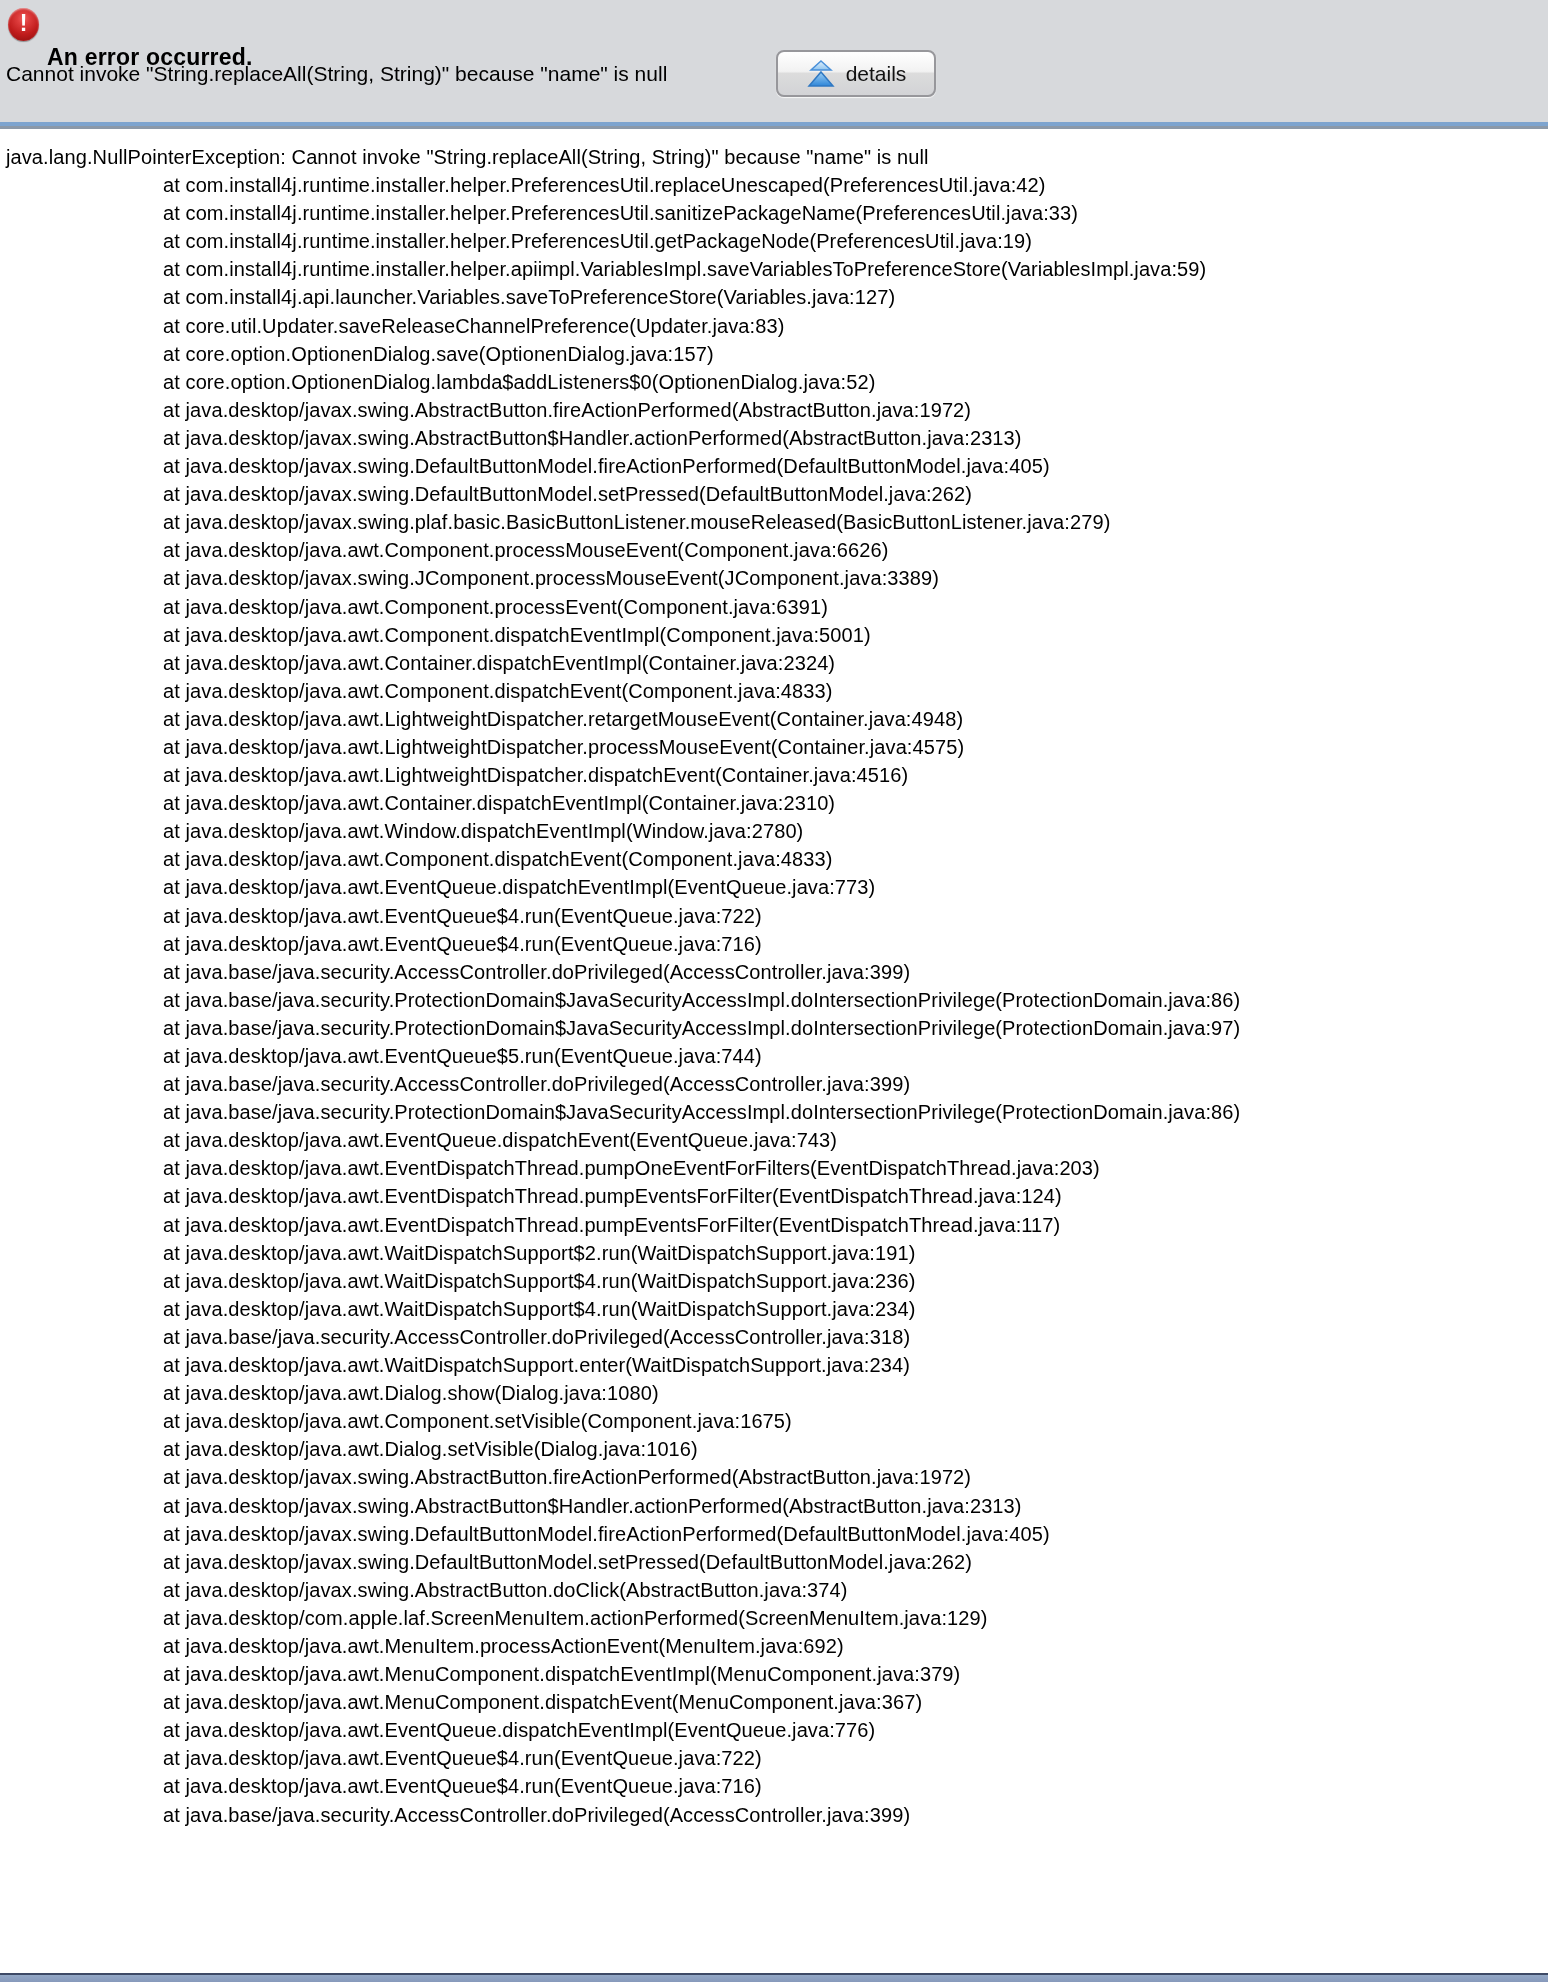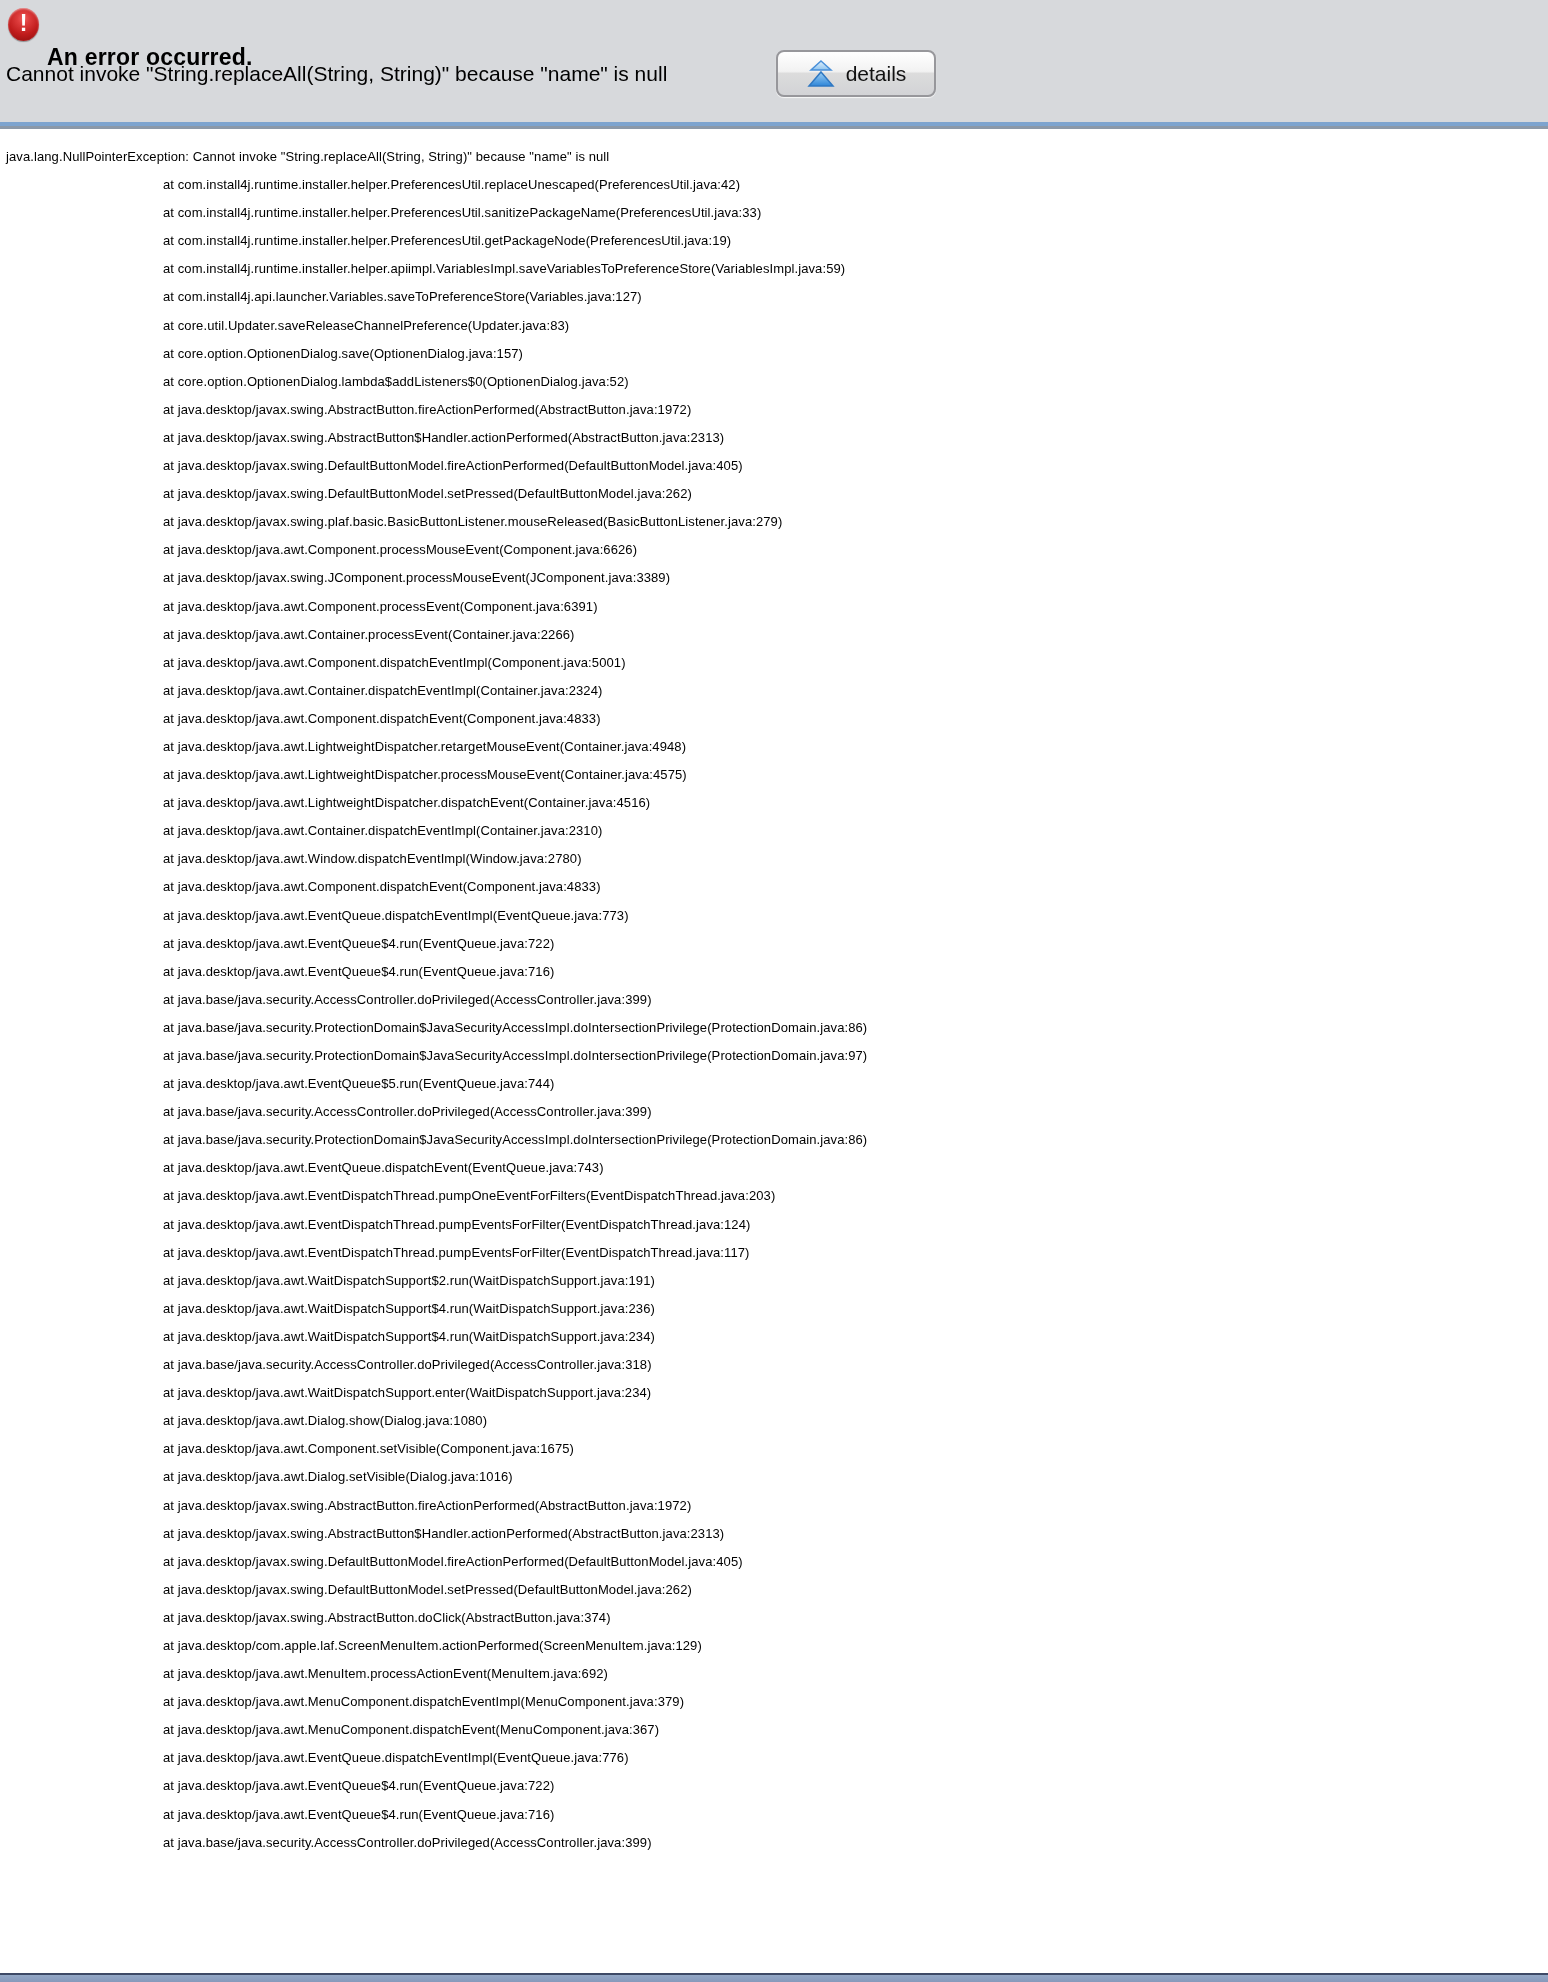--- a/index.html
+++ b/index.html
@@ -90,21 +90,21 @@
   }
   
   .trace {
     position: relative;
     width: 100%;
     height: 1853px;
     background: #ffffff;
     overflow: hidden;
     padding-top: 14px;
     box-sizing: border-box;
-    font-size: 13px;
+    font-size: 20px;
     line-height: 28.1px;
     color: #000000;
   }
   .line {
     white-space: nowrap;
     letter-spacing: 0.1px;
   }
   .line.exception { padding-left: 6px; }
   .line.frame { padding-left: 163px; }
   
@@ -163,21 +163,20 @@
         <div class="line frame">at core.option.OptionenDialog.save(OptionenDialog.java:157)</div>
         <div class="line frame">at core.option.OptionenDialog.lambda$addListeners$0(OptionenDialog.java:52)</div>
         <div class="line frame">at java.desktop/javax.swing.AbstractButton.fireActionPerformed(AbstractButton.java:1972)</div>
         <div class="line frame">at java.desktop/javax.swing.AbstractButton$Handler.actionPerformed(AbstractButton.java:2313)</div>
         <div class="line frame">at java.desktop/javax.swing.DefaultButtonModel.fireActionPerformed(DefaultButtonModel.java:405)</div>
         <div class="line frame">at java.desktop/javax.swing.DefaultButtonModel.setPressed(DefaultButtonModel.java:262)</div>
         <div class="line frame">at java.desktop/javax.swing.plaf.basic.BasicButtonListener.mouseReleased(BasicButtonListener.java:279)</div>
         <div class="line frame">at java.desktop/java.awt.Component.processMouseEvent(Component.java:6626)</div>
         <div class="line frame">at java.desktop/javax.swing.JComponent.processMouseEvent(JComponent.java:3389)</div>
         <div class="line frame">at java.desktop/java.awt.Component.processEvent(Component.java:6391)</div>
-        <div class="line frame">at java.desktop/java.awt.Container.processEvent(Container.java:2266)</div>
         <div class="line frame">at java.desktop/java.awt.Component.dispatchEventImpl(Component.java:5001)</div>
         <div class="line frame">at java.desktop/java.awt.Container.dispatchEventImpl(Container.java:2324)</div>
         <div class="line frame">at java.desktop/java.awt.Component.dispatchEvent(Component.java:4833)</div>
         <div class="line frame">at java.desktop/java.awt.LightweightDispatcher.retargetMouseEvent(Container.java:4948)</div>
         <div class="line frame">at java.desktop/java.awt.LightweightDispatcher.processMouseEvent(Container.java:4575)</div>
         <div class="line frame">at java.desktop/java.awt.LightweightDispatcher.dispatchEvent(Container.java:4516)</div>
         <div class="line frame">at java.desktop/java.awt.Container.dispatchEventImpl(Container.java:2310)</div>
         <div class="line frame">at java.desktop/java.awt.Window.dispatchEventImpl(Window.java:2780)</div>
         <div class="line frame">at java.desktop/java.awt.Component.dispatchEvent(Component.java:4833)</div>
         <div class="line frame">at java.desktop/java.awt.EventQueue.dispatchEventImpl(EventQueue.java:773)</div>

